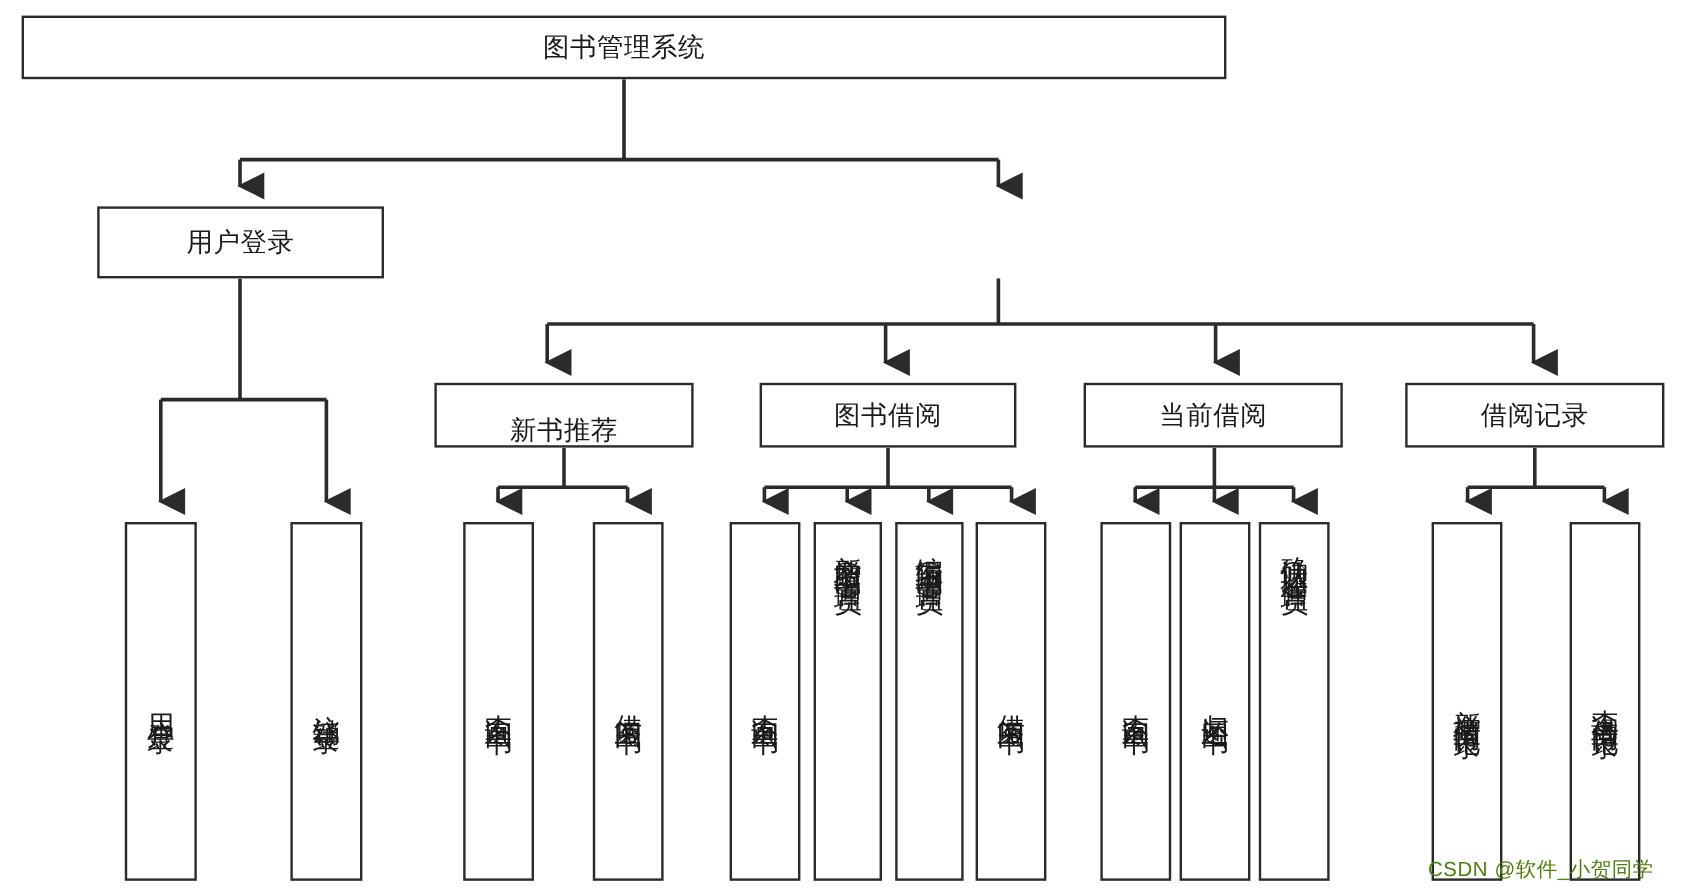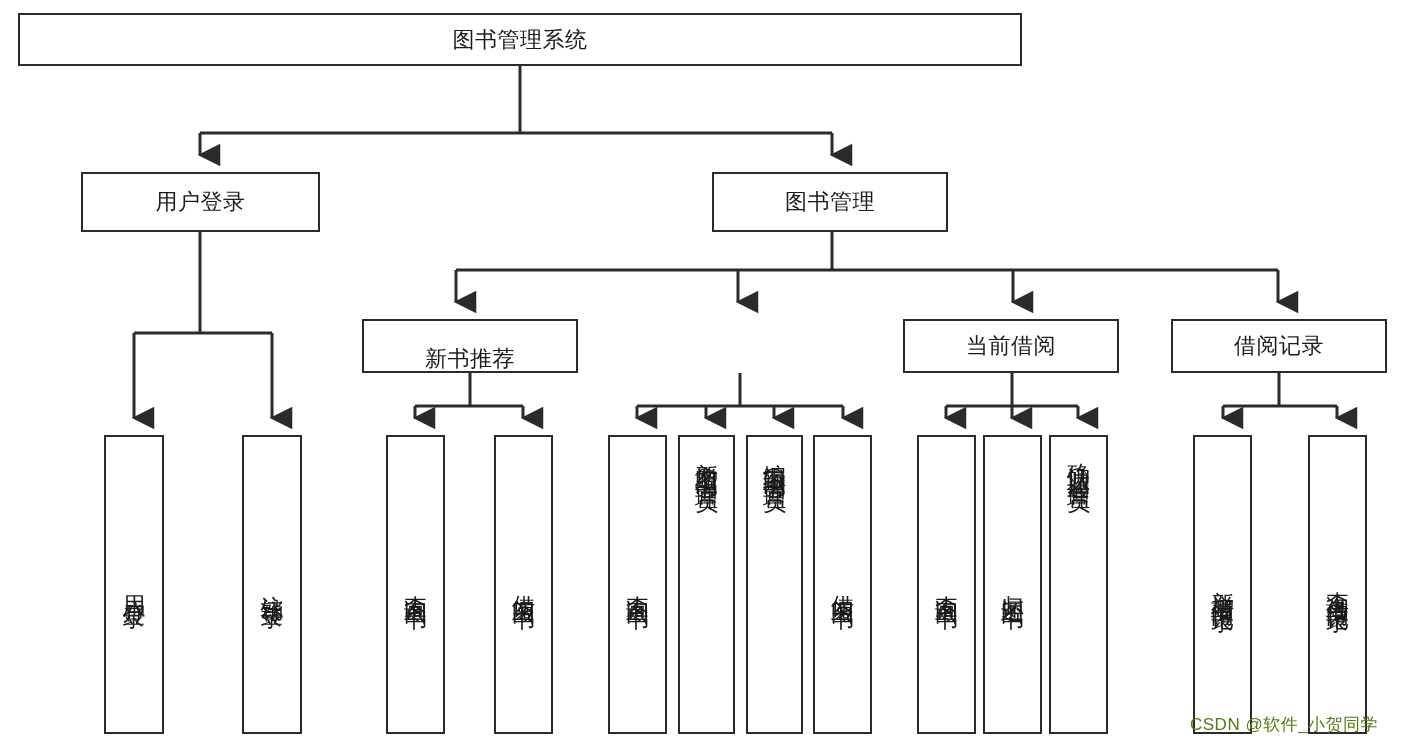--- a/index.html
+++ b/index.html
@@ -123,26 +123,26 @@
     </g>
   </svg>
 
   <div class="node root" style="left:18px; top:13px; width:1004px; height:53px;">
     <span class="lbl">图书管理系统</span>
   </div>
 
   <div class="node" style="left:81px; top:172px; width:239px; height:60px;">
     <span class="lbl">用户登录</span>
   </div>
-  <div class="node" style="left:712px; top:172px; width:236px; height:60px;">
-    <span class="lbl">图书管理</span>
-  </div>
 
   <div class="node" style="left:362px; top:319px; width:216px; height:54px;align-items:flex-end;">
     <span class="lbl">新书推荐</span>
+  </div>
+  <div class="node" style="left:633px; top:319px; width:214px; height:54px;">
+    <span class="lbl">图书借阅</span>
   </div>
   <div class="node" style="left:1171px; top:319px; width:216px; height:54px;">
     <span class="lbl">借阅记录</span>
   </div>
   <div class="node" style="left:903px; top:319px; width:216px; height:54px;">
     <span class="lbl">当前借阅</span>
   </div>
 
   <div class="node vert centered" style="left:104px; top:435px; width:60px; height:299px;">
     <span class="lbl">用户登录</span>

